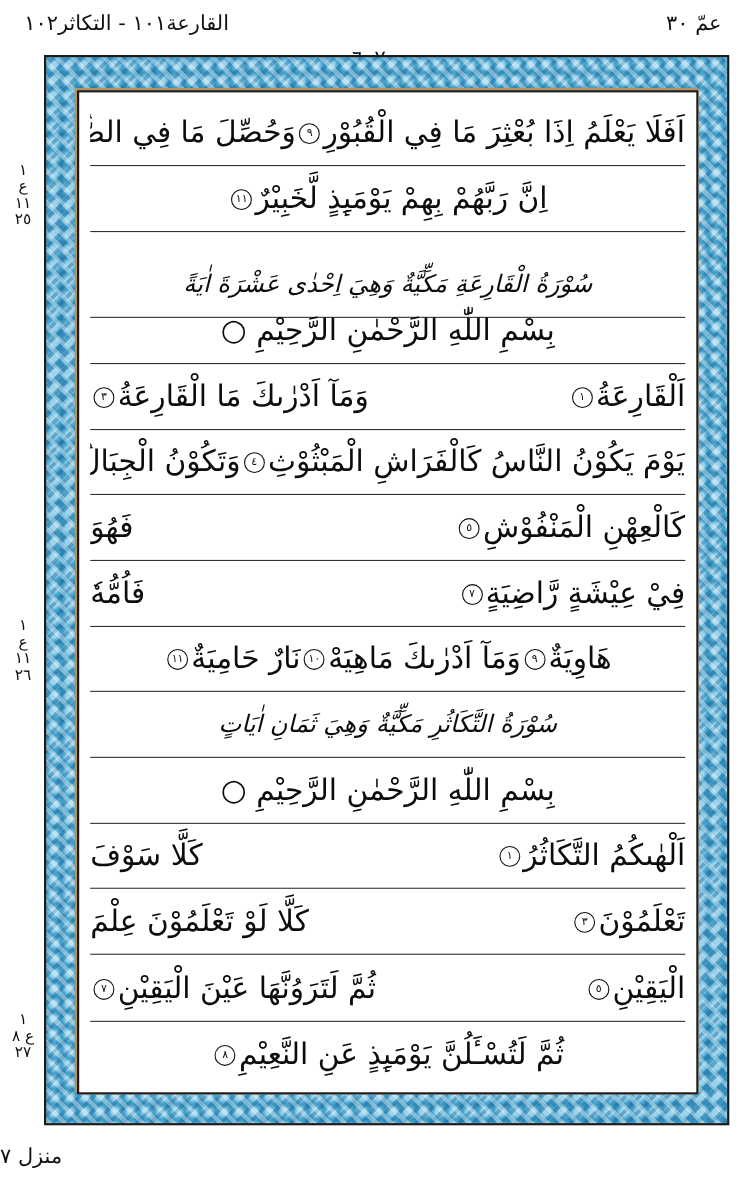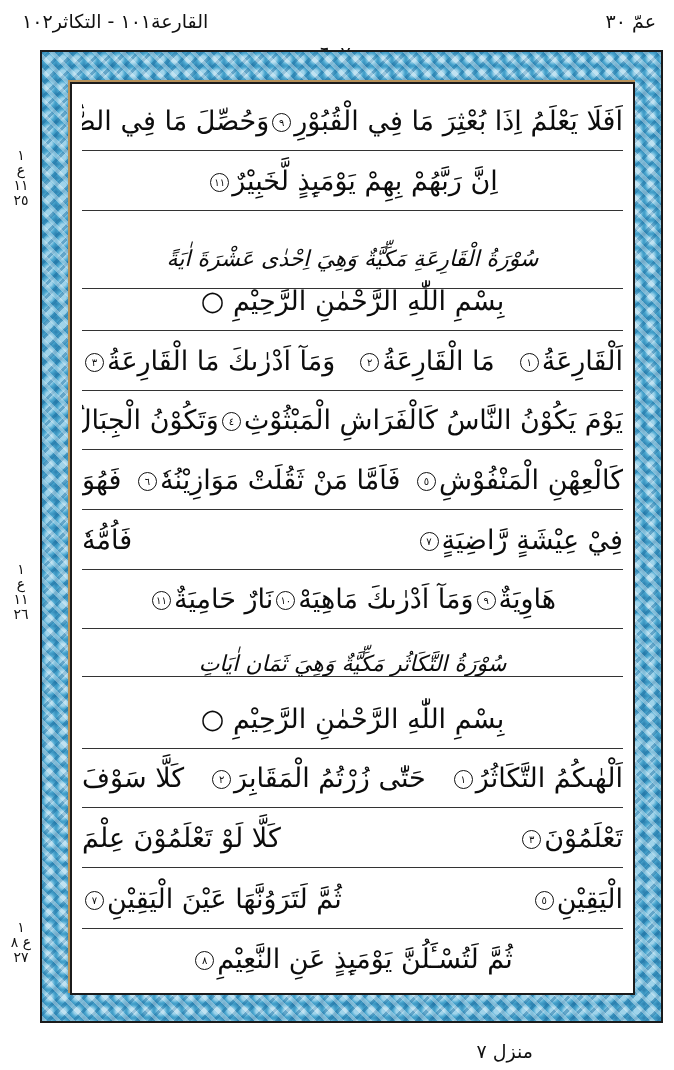--- a/index.html
+++ b/index.html
@@ -42,21 +42,21 @@
   .row.last { border-bottom:none; }
   .ayah-mark {
     display:inline-flex; align-items:center; justify-content:center;
     width:17px; height:17px; border:1.3px solid #111; border-radius:50%;
     font-size:10px; margin:0 3px; vertical-align:middle; font-family:"DejaVu Sans", sans-serif;
   }
   .ruku {
     position:absolute; left:8px; width:26px; text-align:center;
     font-size:14px; line-height:15px; direction:rtl; color:#111;
   }
-  .footer { position:absolute; top:1040px; left:0; width:533px; text-align:right; font-size:19px; direction:rtl; }
+  .footer { position:absolute; top:1040px; left:0; width:533px; text-align:left; font-size:19px; direction:rtl; }
 </style>
 </head>
 <body>
 
 <div class="header">
   <span class="hdr hdr-right">عمّ ٣٠</span>
   <span class="hdr hdr-center">٦٠٧</span>
   <span class="hdr hdr-left">القارعة١٠١ - التكاثر١٠٢</span>
 </div>
 
@@ -73,50 +73,47 @@
       <span><span>اِنَّ رَبَّهُمْ بِهِمْ يَوْمَىِٕذٍ لَّخَبِيْرٌ</span><span class="ayah-mark">١١</span></span>
     </div>
     <div class="row title" style="top: 126px; margin-top: 18px;">
       <span><span>سُوْرَةُ الْقَارِعَةِ مَكِّيَّةٌ وَهِيَ اِحْدٰى عَشْرَةَ اٰيَةً</span></span>
     </div>
     <div class="row" style="top: 186px;">
       <span><span>بِسْمِ اللّٰهِ الرَّحْمٰنِ الرَّحِيْمِ ○</span></span>
     </div>
     <div class="row justify" style="top: 246px;">
       <span><span>اَلْقَارِعَةُ</span><span class="ayah-mark">١</span></span>
-      <span><span>مَا الْقَارِعَةُ</span><span class="ayah-mark">٢</span></span>
       <span><span>وَمَآ اَدْرٰىكَ مَا الْقَارِعَةُ</span><span class="ayah-mark">٣</span></span>
     </div>
     <div class="row justify" style="top: 305px;">
       <span><span>يَوْمَ يَكُوْنُ النَّاسُ كَالْفَرَاشِ الْمَبْثُوْثِ</span><span class="ayah-mark">٤</span></span>
       <span><span>وَتَكُوْنُ الْجِبَالُ</span></span>
     </div>
     <div class="row justify" style="top: 365px;">
       <span><span>كَالْعِهْنِ الْمَنْفُوْشِ</span><span class="ayah-mark">٥</span></span>
-      <span><span>فَاَمَّا مَنْ ثَقُلَتْ مَوَازِيْنُهٗ</span><span class="ayah-mark">٦</span></span>
       <span><span>فَهُوَ</span></span>
     </div>
     <div class="row justify" style="top: 425px;">
       <span><span>فِيْ عِيْشَةٍ رَّاضِيَةٍ</span><span class="ayah-mark">٧</span></span>
       <span><span>فَاُمُّهٗ</span></span>
     </div>
     <div class="row" style="top: 484px;">
       <span><span>هَاوِيَةٌ</span><span class="ayah-mark">٩</span></span>
       <span><span>وَمَآ اَدْرٰىكَ مَاهِيَهْ</span><span class="ayah-mark">١٠</span></span>
       <span><span>نَارٌ حَامِيَةٌ</span><span class="ayah-mark">١١</span></span>
     </div>
-    <div class="row title" style="top: 532px; align-items: flex-end;">
+    <div class="row title" style="top: 544px;">
       <span><span>سُوْرَةُ التَّكَاثُرِ مَكِّيَّةٌ وَهِيَ ثَمَانِ اٰيَاتٍ</span></span>
     </div>
     <div class="row" style="top: 604px;">
       <span><span>بِسْمِ اللّٰهِ الرَّحْمٰنِ الرَّحِيْمِ ○</span></span>
     </div>
     <div class="row justify" style="top: 663px;">
       <span><span>اَلْهٰىكُمُ التَّكَاثُرُ</span><span class="ayah-mark">١</span></span>
-      <span><span>حَتّٰى زُرْتُمُ الْمَقَابِرَ</span><span class="ayah-mark">٢</span></span>
       <span><span>كَلَّا سَوْفَ</span></span>
     </div>
     <div class="row justify" style="top: 723px;">
       <span><span>تَعْلَمُوْنَ</span><span class="ayah-mark">٣</span></span>
       <span><span>كَلَّا لَوْ تَعْلَمُوْنَ عِلْمَ</span></span>
     </div>
     <div class="row justify" style="top: 784px;">
       <span><span>الْيَقِيْنِ</span><span class="ayah-mark">٥</span></span>
       <span><span>ثُمَّ لَتَرَوُنَّهَا عَيْنَ الْيَقِيْنِ</span><span class="ayah-mark">٧</span></span>
     </div>

